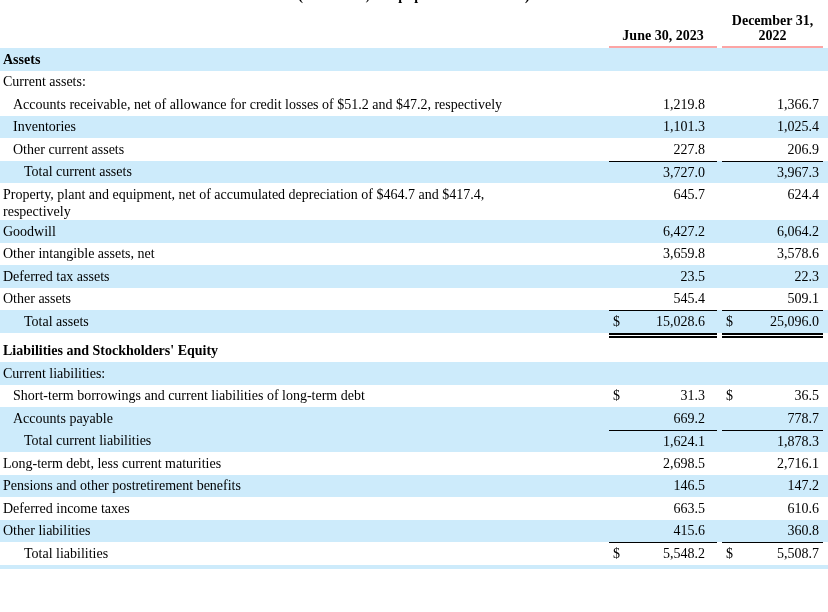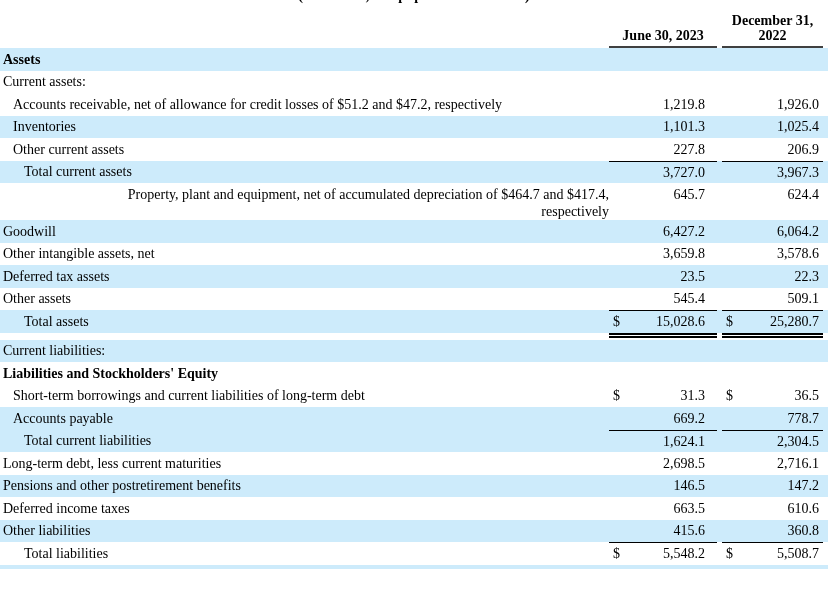--- a/index.html
+++ b/index.html
@@ -21,25 +21,25 @@
   }
 
   table { border-collapse: separate; border-spacing: 0; table-layout: fixed; width: 828px; }
   td { padding: 0; font-size: 14px; line-height: 17px; vertical-align: middle; overflow: hidden; }
 
   
   tr.hdr-row { height: 33px; }
   td.hdr-cell {
     vertical-align: bottom; text-align: center; font-weight: bold;
     line-height: 15px; padding-bottom: 3px;
-    border-bottom: 2px solid #404040;
+    border-bottom: 2px solid #fca5a5;
   }
 
   tr.data { height: 22.5px; padding-left: 24px; }
-  tr.tall { height: 24px; text-align: right; }
+  tr.tall { height: 24px; }
   tr.tall td { vertical-align: top; padding-top: 3px; }
   tr.spacer { height: 7px; }
   tr.sliver { height: 4px; }
 
   tr.bg-blue td { background: #CDEBFB; }
   tr.bold td { font-weight: bold; }
 
   td.label { padding-left: 3px; white-space: pre-line; }
   td.label.ind1 { padding-left: 13px; }
   td.label.ind2 { padding-left: 24px; margin-left: 44px; }
@@ -122,21 +122,21 @@
           <td class="num j">
             <div class="numflex">
               <span class="dollar"></span>
               <span class="val">1,219.8</span>
             </div>
           </td>
           <td></td>
           <td class="num dc">
             <div class="numflex">
               <span class="dollar"></span>
-              <span class="val">1,926.0</span>
+              <span class="val">1,366.7</span>
             </div>
           </td>
           <td></td>
         </tr>
         <tr class="data bg-blue">
           <td class="label ind1">Inventories</td>
           <td class="num j">
             <div class="numflex">
               <span class="dollar"></span>
               <span class="val">1,101.3</span>
@@ -276,66 +276,66 @@
           <td class="num j">
             <div class="numflex">
               <span class="dollar">$</span>
               <span class="val">15,028.6</span>
             </div>
           </td>
           <td></td>
           <td class="num dc">
             <div class="numflex">
               <span class="dollar">$</span>
-              <span class="val">25,280.7</span>
+              <span class="val">25,096.0</span>
             </div>
           </td>
           <td></td>
         </tr>
         <tr class="spacer">
           <td></td>
           <td class="num"></td>
           <td></td>
           <td class="num"></td>
-          <td></td>
-        </tr>
-        <tr class="data bg-blue">
-          <td class="label ind0">Current liabilities:</td>
-          <td class="num j">
-            <div class="numflex">
-              <span class="dollar"></span>
-              <span class="val"></span>
-            </div>
-          </td>
-          <td></td>
-          <td class="num dc">
-            <div class="numflex">
-              <span class="dollar"></span>
-              <span class="val"></span>
-            </div>
-          </td>
           <td></td>
         </tr>
         <tr class="data bold">
           <td class="label ind0">Liabilities and Stockholders' Equity</td>
           <td class="num j">
             <div class="numflex">
               <span class="dollar"></span>
               <span class="val"></span>
             </div>
           </td>
           <td></td>
           <td class="num dc">
             <div class="numflex">
               <span class="dollar"></span>
               <span class="val"></span>
             </div>
           </td>
           <td></td>
         </tr>
+        <tr class="data bg-blue">
+          <td class="label ind0">Current liabilities:</td>
+          <td class="num j">
+            <div class="numflex">
+              <span class="dollar"></span>
+              <span class="val"></span>
+            </div>
+          </td>
+          <td></td>
+          <td class="num dc">
+            <div class="numflex">
+              <span class="dollar"></span>
+              <span class="val"></span>
+            </div>
+          </td>
+          <td></td>
+        </tr>
         <tr class="data">
           <td class="label ind1">Short-term borrowings and current liabilities of long-term debt</td>
           <td class="num j">
             <div class="numflex">
               <span class="dollar">$</span>
               <span class="val">31.3</span>
             </div>
           </td>
           <td></td>
           <td class="num dc">
@@ -368,21 +368,21 @@
           <td class="num j">
             <div class="numflex">
               <span class="dollar"></span>
               <span class="val">1,624.1</span>
             </div>
           </td>
           <td></td>
           <td class="num dc">
             <div class="numflex">
               <span class="dollar"></span>
-              <span class="val">2,304.5</span>
+              <span class="val">1,878.3</span>
             </div>
           </td>
           <td></td>
         </tr>
         <tr class="data">
           <td class="label ind0">Long-term debt, less current maturities</td>
           <td class="num j">
             <div class="numflex">
               <span class="dollar"></span>
               <span class="val">2,698.5</span>

